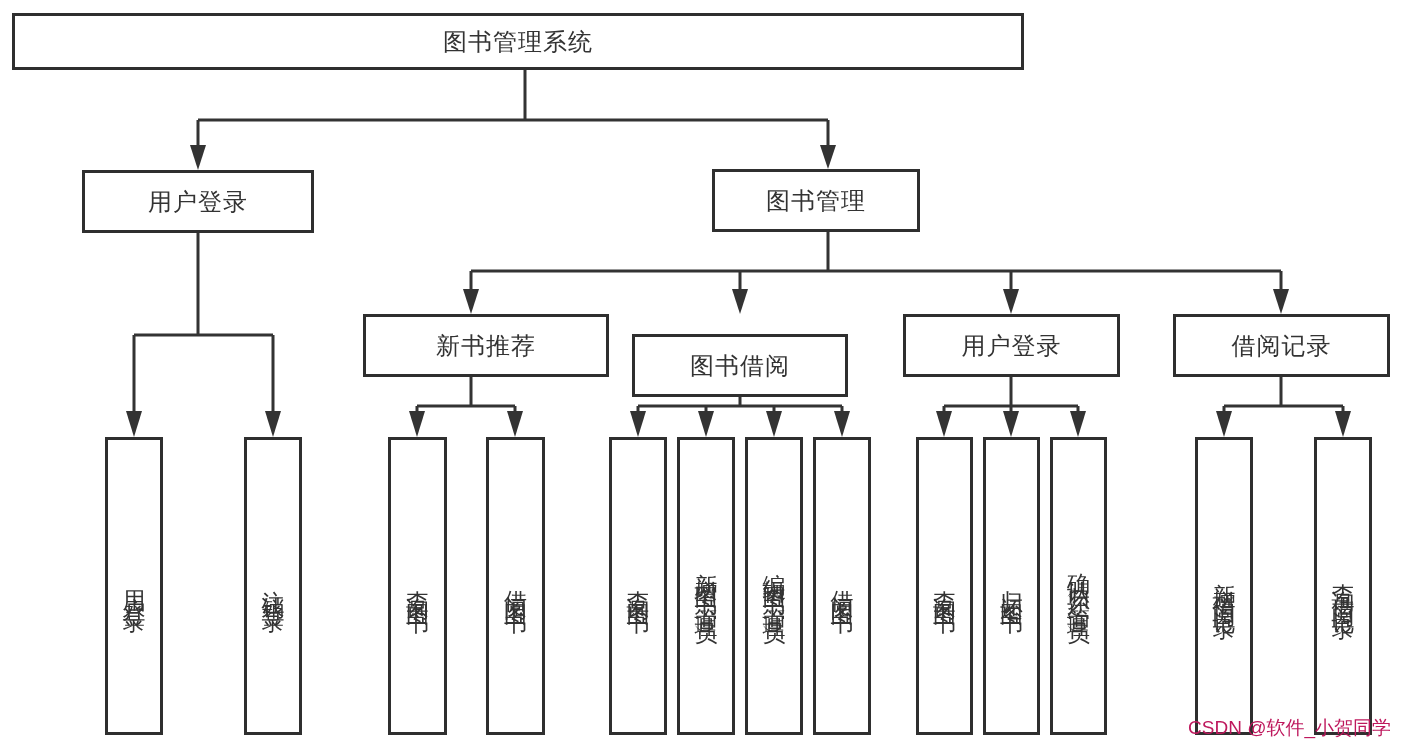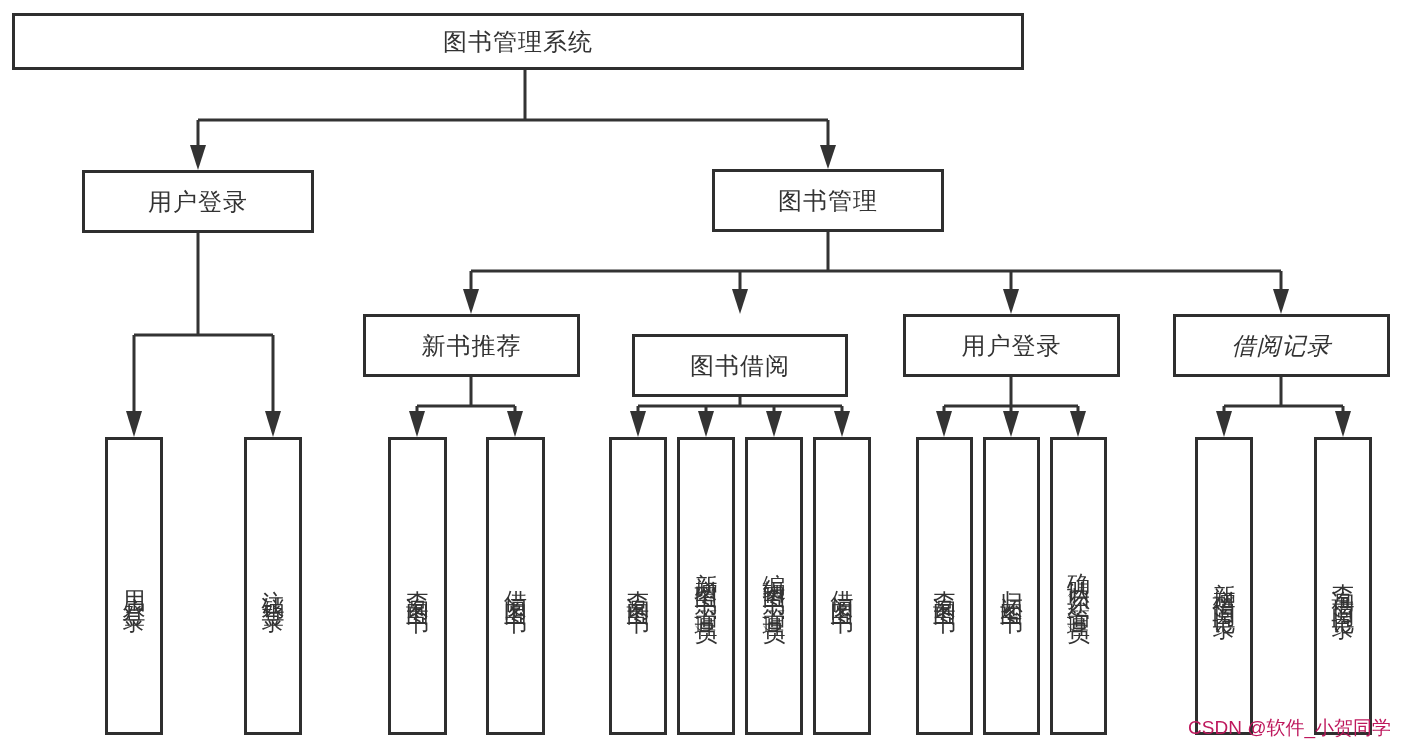--- a/index.html
+++ b/index.html
@@ -121,34 +121,34 @@
     </g>
   </svg>
 
   <div class="node" style="left:12px; top:13px; width:1012px; height:57px;">
     <span class="hlabel">图书管理系统</span>
   </div>
 
   <div class="node" style="left:82px; top:170px; width:232px; height:63px;">
     <span class="hlabel">用户登录</span>
   </div>
-  <div class="node" style="left:712px; top:169px; width:232px; height:63px;">
+  <div class="node" style="left:712px; top:169px; width:208px; height:63px;">
     <span class="hlabel">图书管理</span>
   </div>
 
-  <div class="node" style="left:363px; top:314px; width:217px; height:63px;">
+  <div class="node" style="left:363px; top:314px; width:246px; height:63px;">
     <span class="hlabel">新书推荐</span>
   </div>
   <div class="node" style="left:632px; top:314px; width:216px; height:63px;margin-top:20px;">
     <span class="hlabel">图书借阅</span>
   </div>
   <div class="node" style="left:903px; top:314px; width:217px; height:63px;">
     <span class="hlabel">用户登录</span>
   </div>
-  <div class="node" style="left:1173px; top:314px; width:217px; height:63px;font-style:italic;">
+  <div class="node" style="left:1173px; top:314px; width:217px; height:63px;">
     <span class="hlabel">借阅记录</span>
   </div>
 
   <div class="node vnode" style="left:105px; top:437px; width:58px; height:298px;">
     <span class="vlabel">用户登录</span>
   </div>
   <div class="node vnode" style="left:244px; top:437px; width:58px; height:298px;">
     <span class="vlabel">注销登录</span>
   </div>
 

